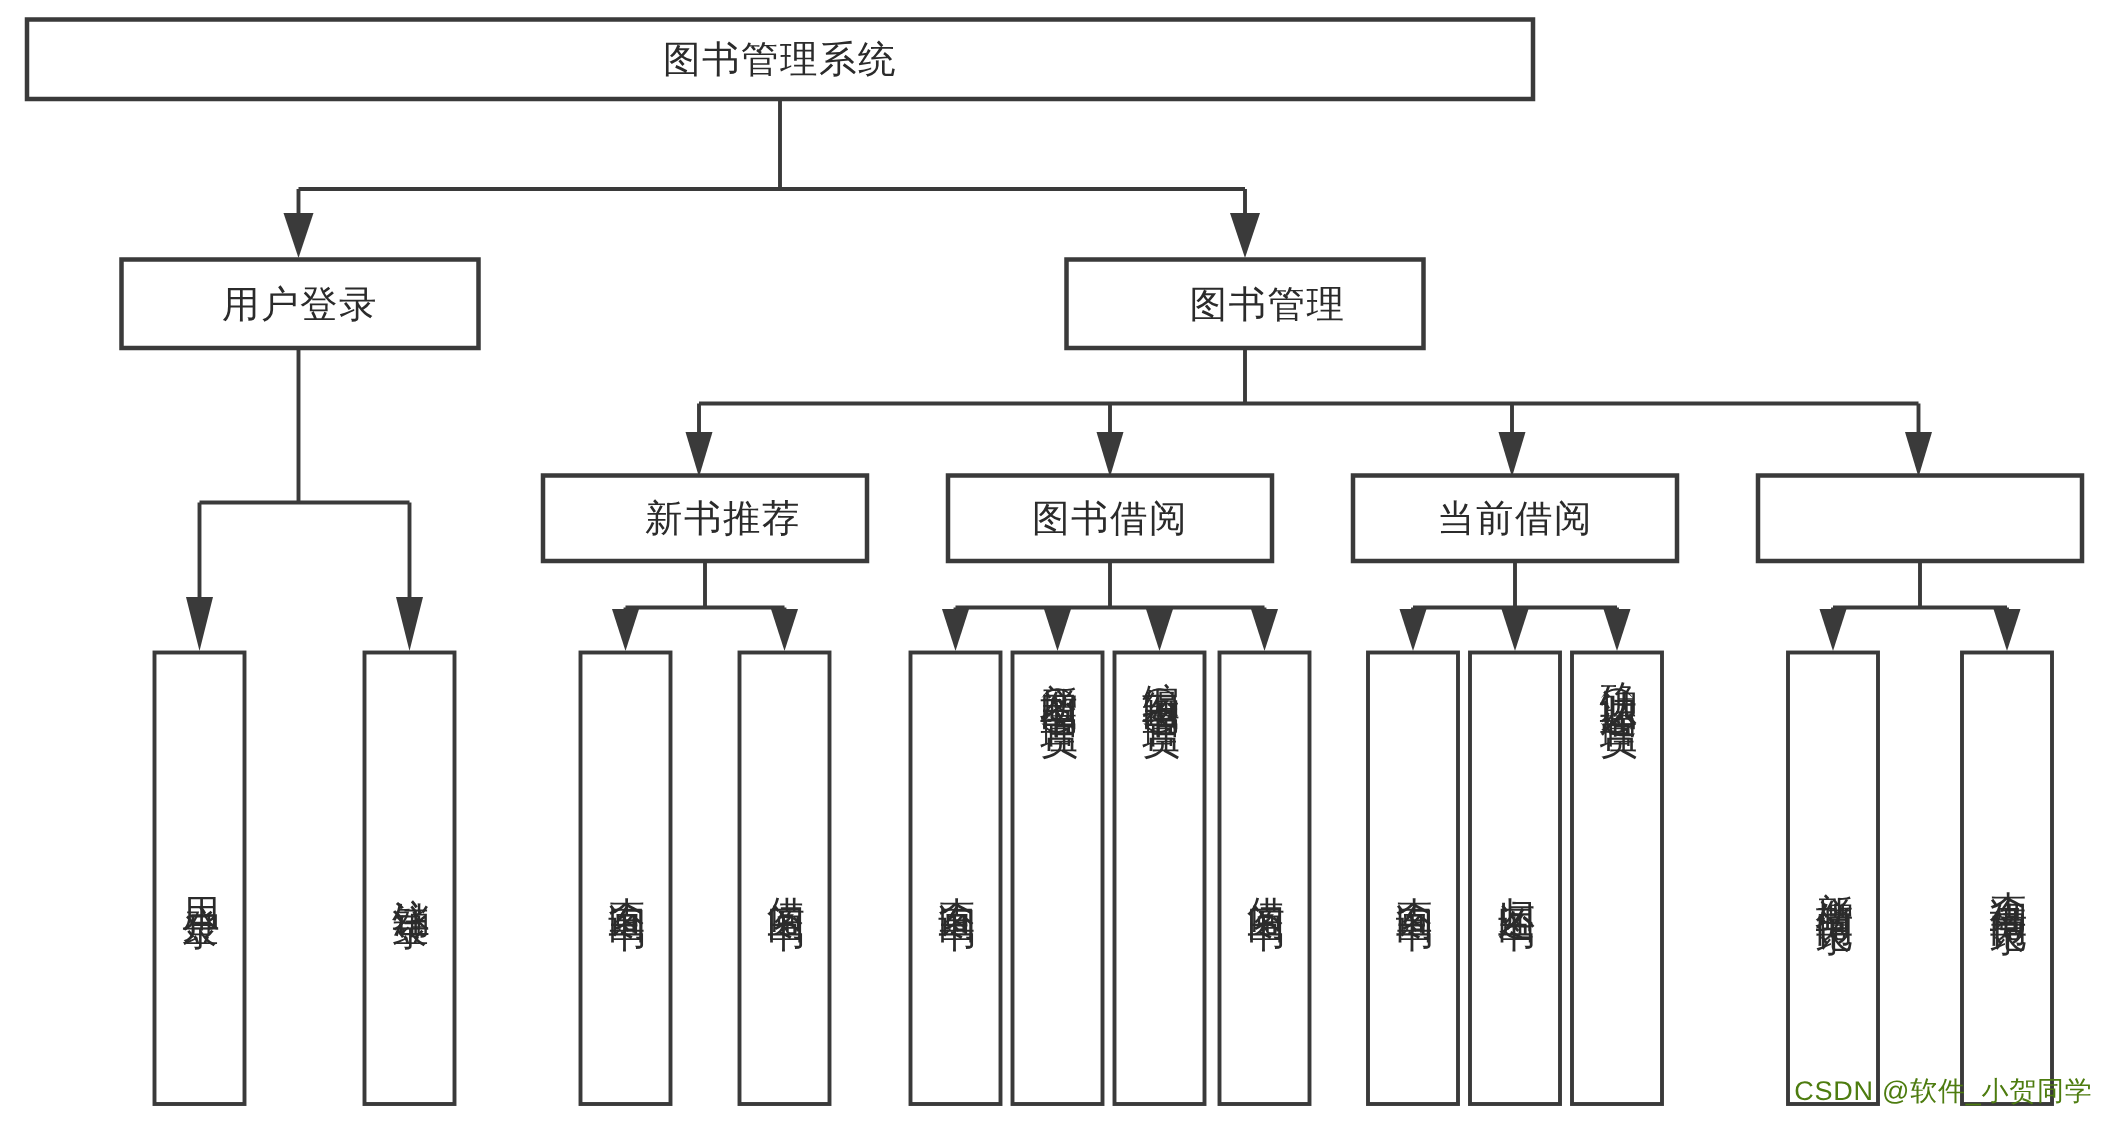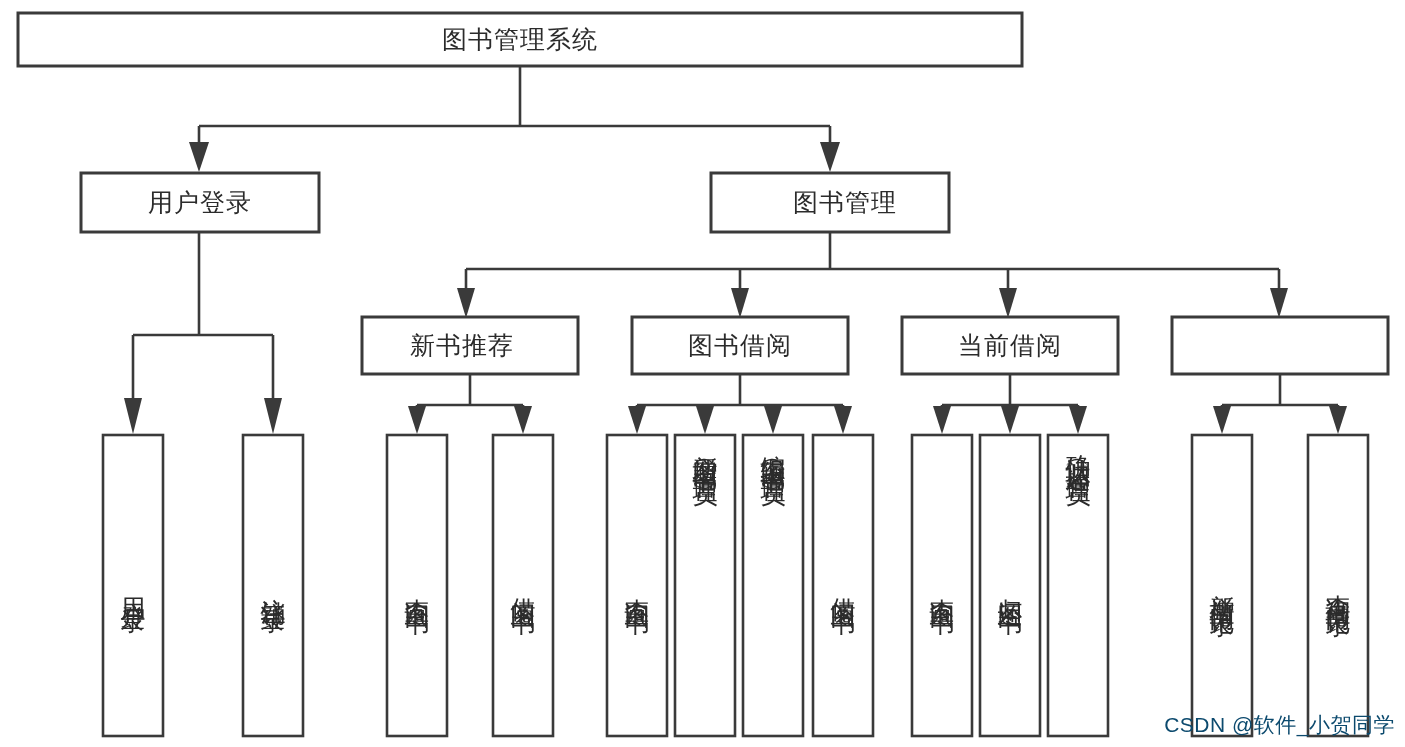--- a/index.html
+++ b/index.html
@@ -73,22 +73,22 @@
     font-size: 25px;
     color: #2b2b2b;
     white-space: nowrap;
     letter-spacing: 1px;
   }
   #watermark {
     position: absolute;
     right: 10px;
     bottom: 8px;
     font-family: "Liberation Sans", "DejaVu Sans", sans-serif;
-    font-size: 21px;
-    color: #0c4a6e;
+    font-size: 18px;
+    color: #4d7c0f;
     letter-spacing: 0.5px;
     white-space: nowrap;
     pointer-events: none;
   }
 </style>
 </head>
 <body>
 
 <div id="diagram-root">
 
@@ -189,21 +189,21 @@
     <span class="hlabel-text">图书管理系统</span>
   </div>
 
   <div class="hlabel-wrap" style="left:81px; top:173px; width:238px; height:59px;">
     <span class="hlabel-text">用户登录</span>
   </div>
   <div class="hlabel-wrap" style="left:711px; top:173px; width:268px; height:59px;">
     <span class="hlabel-text">图书管理</span>
   </div>
 
-  <div class="hlabel-wrap" style="left:362px; top:317px; width:200px; height:57px;">
+  <div class="hlabel-wrap" style="left:362px; top:317px; width:200px; height:57px;padding-left:20px;">
     <span class="hlabel-text">新书推荐</span>
   </div>
   <div class="hlabel-wrap" style="left:632px; top:317px; width:216px; height:57px;">
     <span class="hlabel-text">图书借阅</span>
   </div>
   <div class="hlabel-wrap" style="left:902px; top:317px; width:216px; height:57px;">
     <span class="hlabel-text">当前借阅</span>
   </div>
 
   <div class="vlabel-wrap" style="left:103px; top:435px; width:60px; height:301px;">

